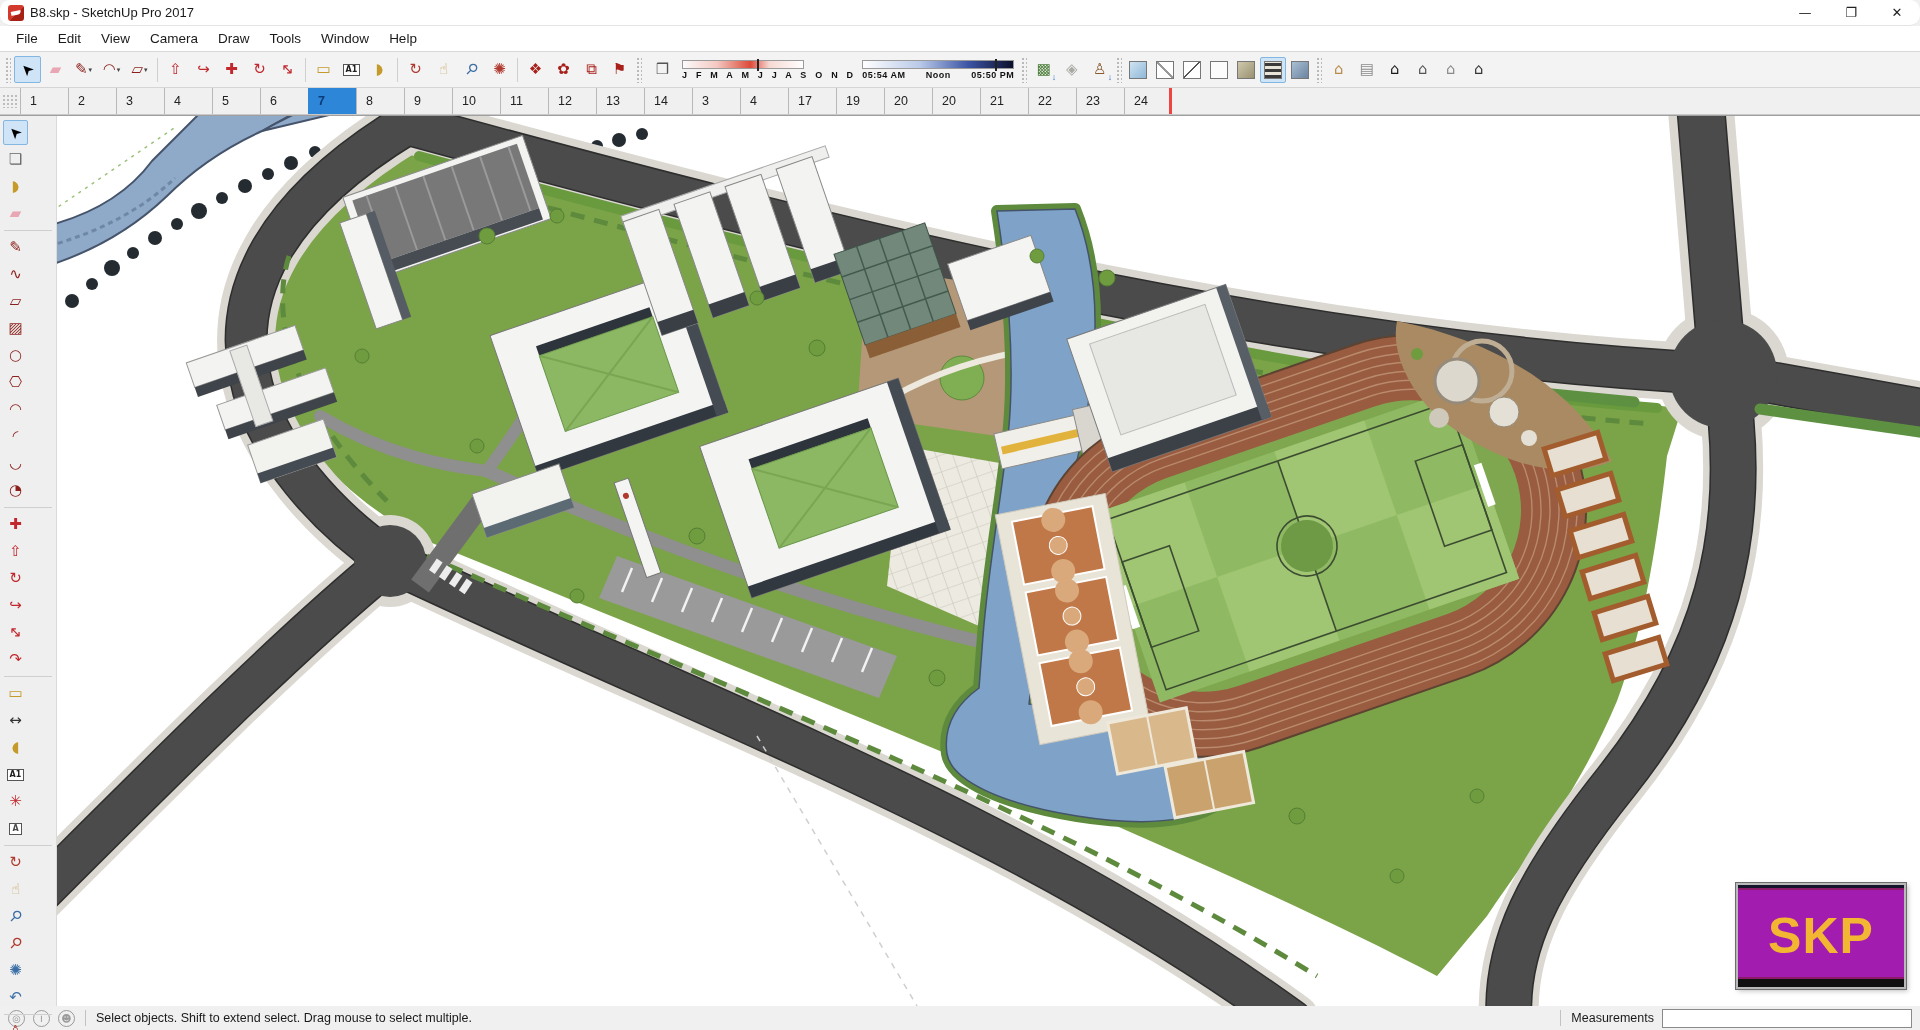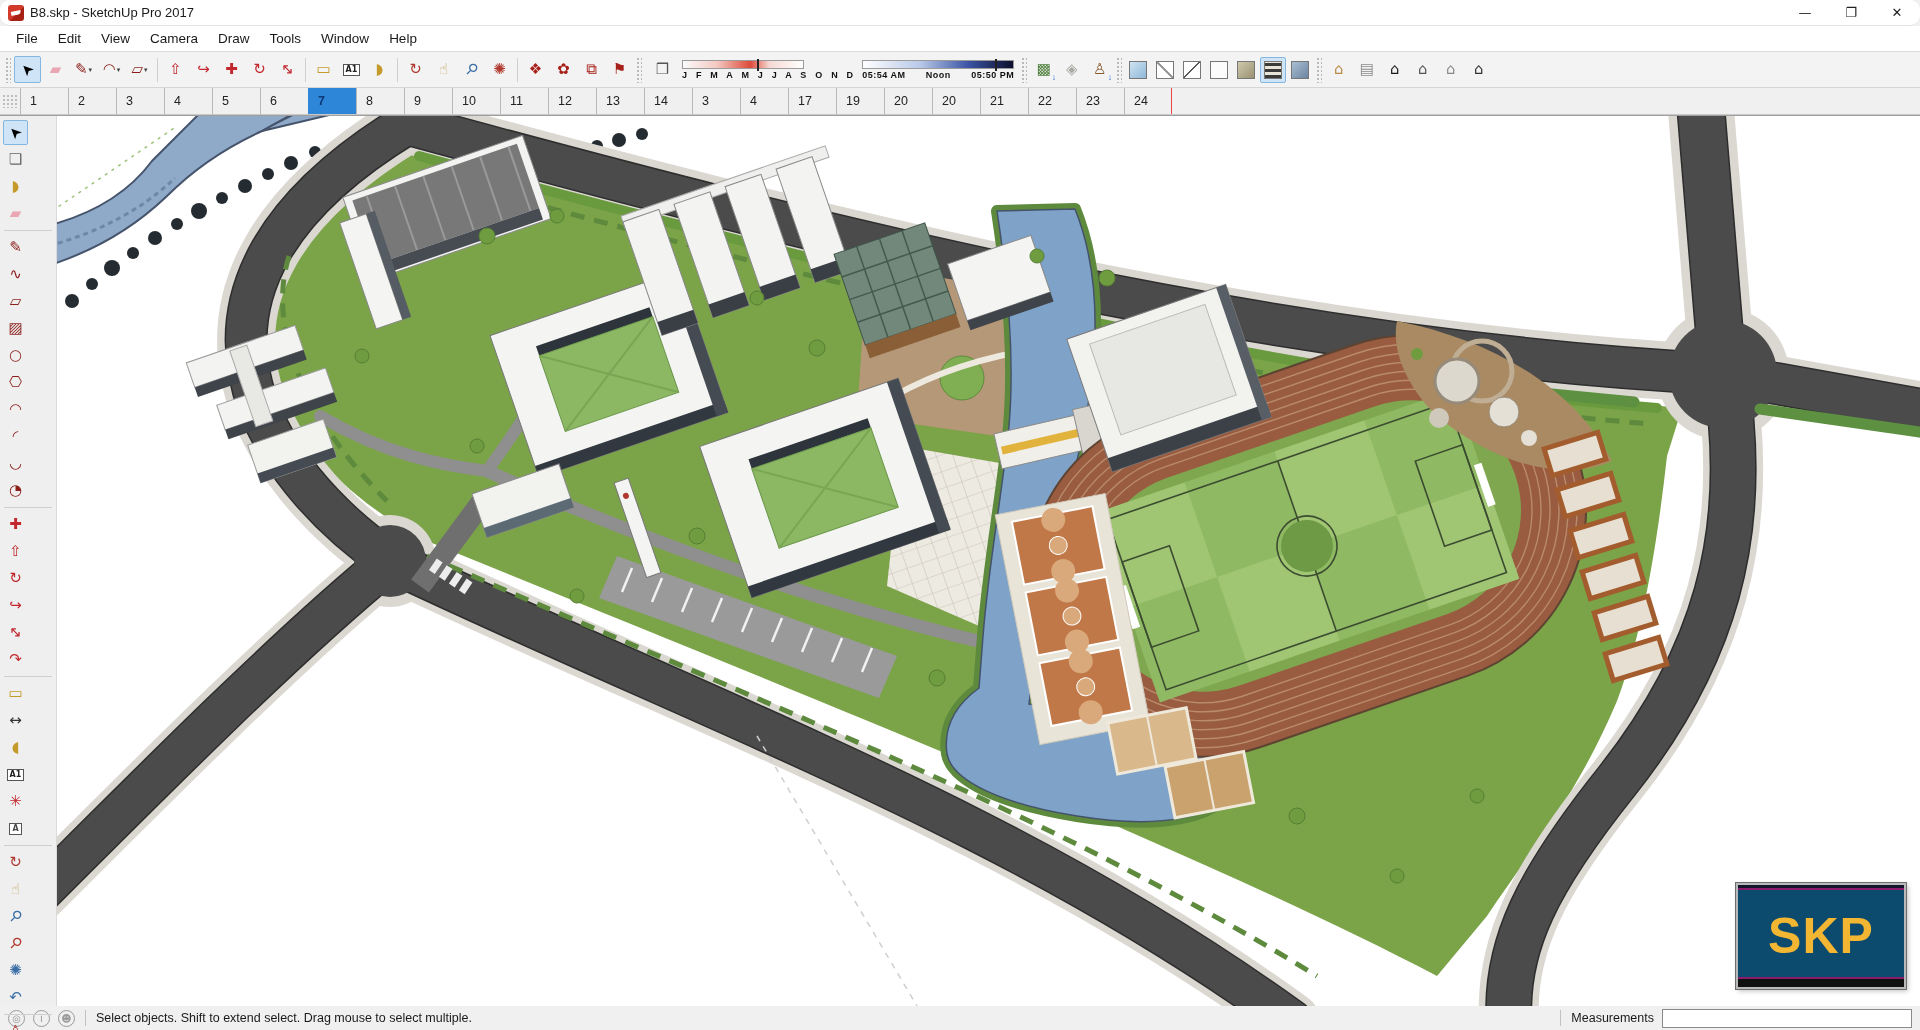--- a/index.html
+++ b/index.html
@@ -63,37 +63,37 @@
   .sb-shadedtex  { background:repeating-linear-gradient(0deg,#3a3a3a 0 3px,#e8e4d8 3px 6px); }
   .sb-mono       { background:linear-gradient(135deg,#a9bfd3,#6b84a0); }
 
   
   #scenebar { height:27px; background:#f0f0f0; border-bottom:1px solid #c9c9c9; display:flex; align-items:stretch; }
   .scene-grip { width:16px; margin:6px 2px;
     background-image:radial-gradient(#bdbdbd 1px, transparent 1.2px); background-size:4px 4px; }
   .scene-tab { width:48px; display:flex; align-items:center; font-size:12.5px; color:#222;
     border-left:1px solid #b8b8b8; padding-left:9px; }
   .scene-tab.active { background:#2e86d8; color:#0a3a77; font-weight:bold; border-left-color:#2e86d8; }
-  .scene-tab:last-child { border-right:1px solid #ef4444; }
+  .scene-tab:last-child { border-right:3px solid #ef4444; }
 
   
   #workspace { position:relative; width:1920px; height:890px; background:#ffffff; border-top:1px solid #9f9f9f; }
   #palette { position:absolute; left:0; top:0; width:57px; height:890px; background:#efefef;
     border-right:1px solid #dadada; padding:3px 2px; display:flex; flex-wrap:wrap; align-content:flex-start; }
   .pal-btn { width:25px; height:25px; margin:1px; border:1px solid transparent; border-radius:2px;
     display:flex; align-items:center; justify-content:center; }
   .pal-btn.active { background:#cfe4f7; border-color:#84b6e2; }
   .pal-sep { width:50px; height:1px; background:#cfcfcf; margin:3px 2px; }
   .pal-glyph { font-family:"DejaVu Sans",sans-serif; font-size:15px; line-height:1; }
   .pal-glyph.txtg { font-size:8px; font-weight:bold; border:1px solid #555; padding:1px 2px; background:#fff; }
 
   #canvas-wrap { position:absolute; left:57px; top:0; width:1863px; height:890px; }
 
   
-  #skp-card { position:absolute; right:14px; bottom:16px; width:170px; height:106px; background:#0c4a6e;
+  #skp-card { position:absolute; right:14px; bottom:16px; width:170px; height:106px; background:#a21caf;
     border:2px solid #b9b9b9; box-shadow:0 0 0 1px #6d6d6d, 2px 2px 5px rgba(0,0,0,.25);
     display:flex; align-items:center; justify-content:center; z-index:5; }
   #skp-card::before { content:""; position:absolute; top:0; left:0; right:0; height:5px;
     background:linear-gradient(#14142a 0 3px,#8b1a6b 3px 5px); }
   #skp-card::after { content:""; position:absolute; bottom:0; left:0; right:0; height:10px;
     background:linear-gradient(#8b1a6b 0 2px,#101010 2px 10px); }
   #skp-text { font-size:50px; font-weight:800; color:#f2b632; letter-spacing:1px;
     font-family:"Liberation Sans",sans-serif; }
 
   

